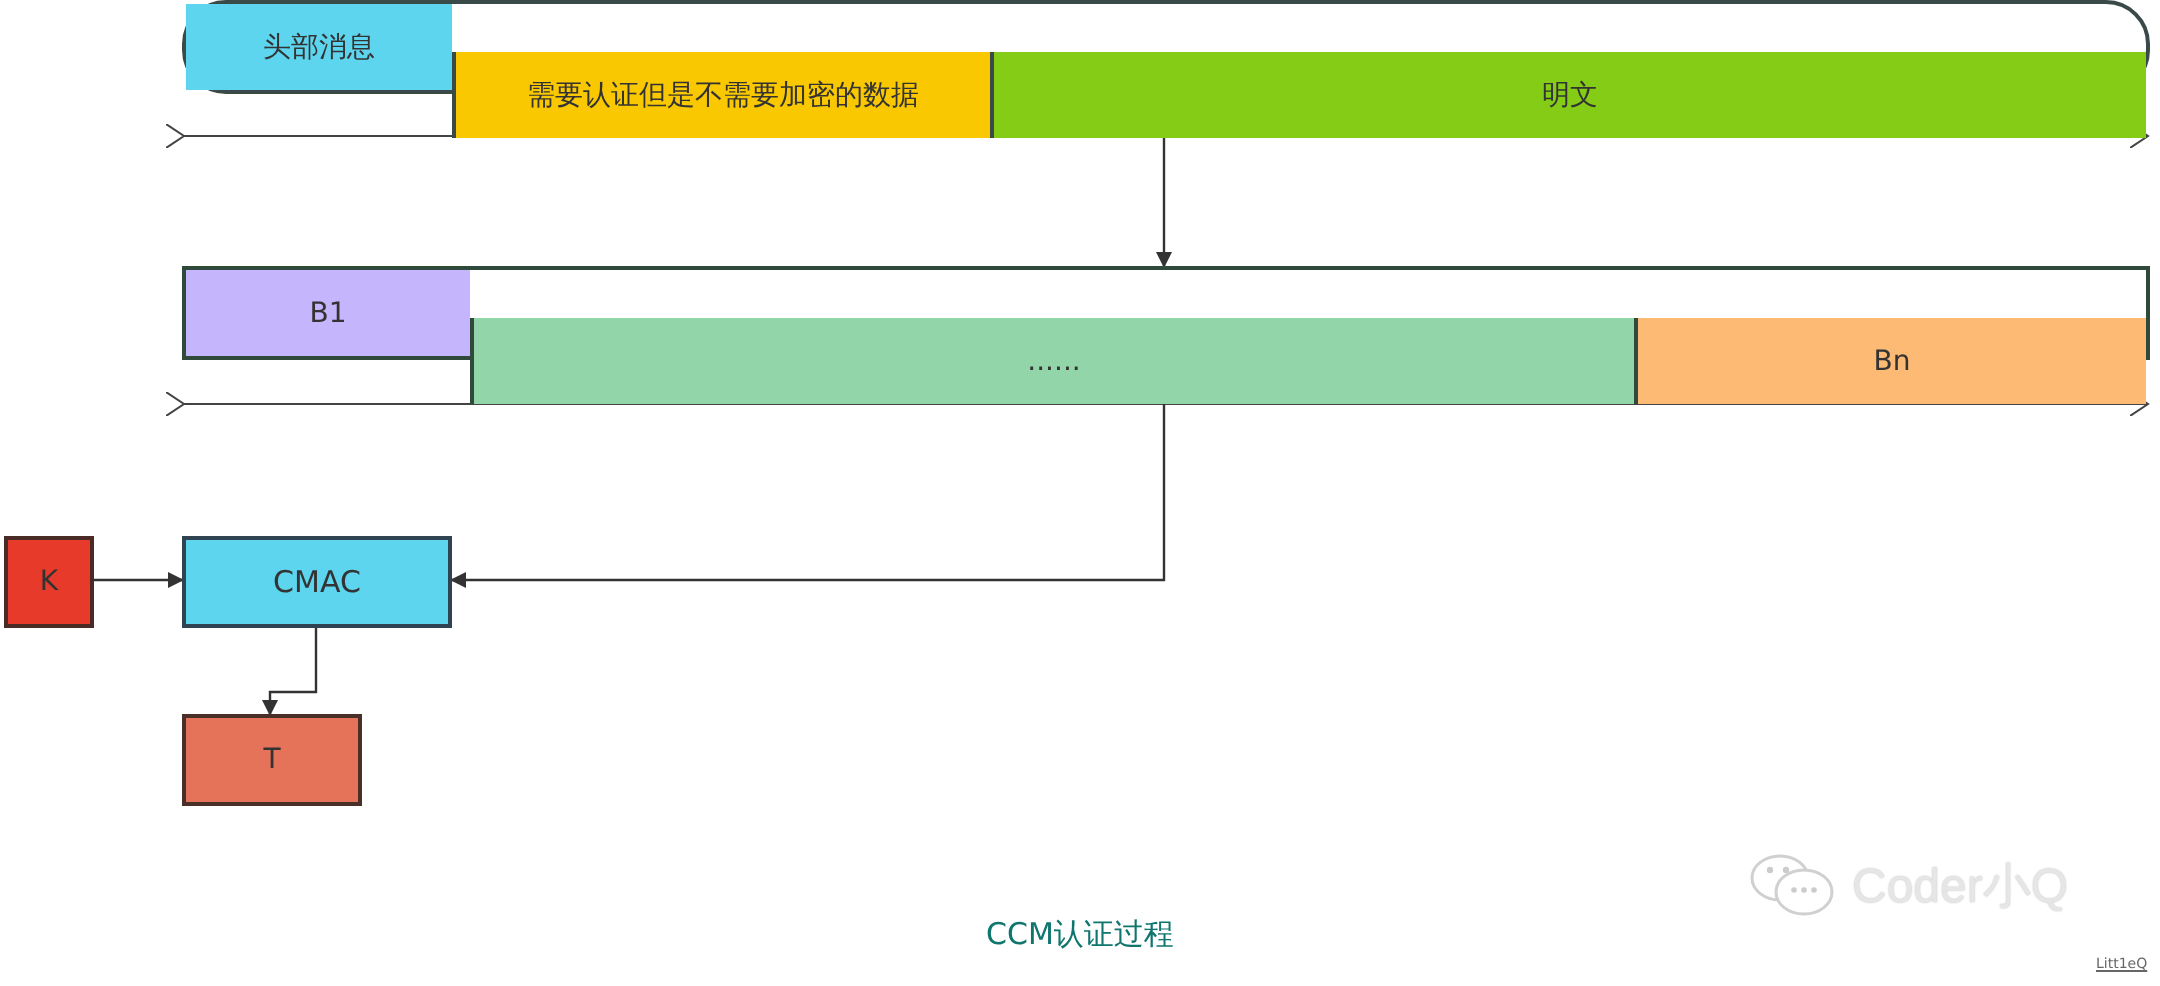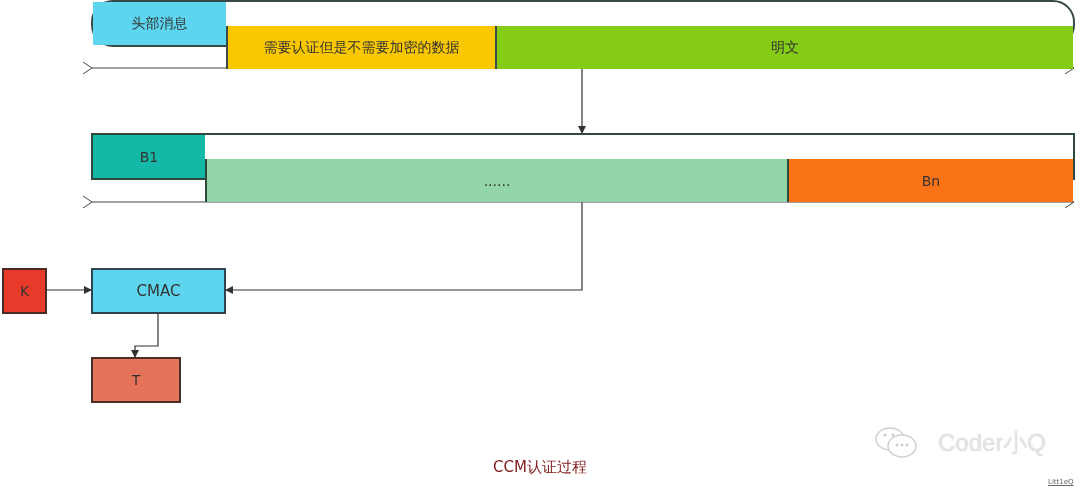--- a/index.html
+++ b/index.html
@@ -2,22 +2,22 @@
 <html><head>
 <meta charset="utf-8">
 <style>
   html, body { margin:0; padding:0; background:#ffffff; }
   body { width:1080px; height:493px; position:relative; overflow:hidden; font-family:"DejaVu Sans", "Liberation Sans", sans-serif; }
   .box { position:absolute; box-sizing:border-box; display:flex; align-items:center; justify-content:center; font-size:14px; color:#333333; }
   .row { position:absolute; display:flex; box-sizing:border-box; border:2px solid #3a4a48; }
   .seg { box-sizing:border-box; display:flex; align-items:center; justify-content:center; font-size:14px; color:#333; height:100%; }
   .seg + .seg { border-left:2px solid #3a4a48;margin-top:24px; }
   svg.lines { position:absolute; left:0; top:0; }
-  .caption { position:absolute; left:0; width:1080px; top:458px; text-align:center; font-size:15px; color:#7f1d1d; }
-  .wm { position:absolute; left:874px; top:425px; display:flex; align-items:center; gap:18px; color:#e6e6e6; font-size:24px; font-family:"Liberation Sans", sans-serif; text-shadow:0 0 1px #bbb; }
+  .caption { position:absolute; left:0; width:1080px; top:458px; text-align:center; font-size:15px; color:#0f766e; }
+  .wm { position:absolute; left:874px; top:425px; display:flex; align-items:center; gap:6px; color:#e6e6e6; font-size:24px; font-family:"Liberation Sans", sans-serif; text-shadow:0 0 1px #bbb; }
   .author { position:absolute; left:1048px; top:478px; font-size:7px; color:#666;text-decoration:underline; }
 </style>
 </head>
 <body>
 
 <svg class="lines" width="1080" height="493">
   <defs>
     <marker id="tri" markerWidth="8" markerHeight="8" refX="7" refY="4" orient="auto" markerUnits="userSpaceOnUse">
       <path d="M0,0 L8,4 L0,8 z" fill="#333"></path>
     </marker>
@@ -45,27 +45,27 @@
   </div>
   <div class="seg" style="width:269px; background:#f9c800;">
     <span>需要认证但是不需要加密的数据</span>
   </div>
   <div class="seg" style="flex:1; background:#84cc16;">
     <span>明文</span>
   </div>
 </div>
 
 <div class="row" style="left:91px; top:133px; width:984px; height:47px; border-color:#2f4a3a;">
-  <div class="seg" style="width:112px; background:#14b8a6; border-color:#2f4a3a;">
+  <div class="seg" style="width:142px; background:#c4b5fd; border-color:#2f4a3a;">
     <span>B1</span>
   </div>
   <div class="seg" style="width:582px; background:#91d5a8; border-color:#2f4a3a;">
     <span>......</span>
   </div>
-  <div class="seg" style="flex:1; background:#f97316; border-color:#2f4a3a;align-items:center;">
+  <div class="seg" style="flex:1; background:#fdba74; border-color:#2f4a3a;align-items:center;">
     <span>Bn</span>
   </div>
 </div>
 
 <div class="box" style="left:2px; top:268px; width:45px; height:46px; background:#e83a2a; border:2px solid #4a2a24;">
   <span>K</span>
 </div>
 
 <div class="box" style="left:91px; top:268px; width:135px; height:46px; background:#5dd5ee; border:2px solid #2f4450; font-size:15px;">
   <span>CMAC</span>

